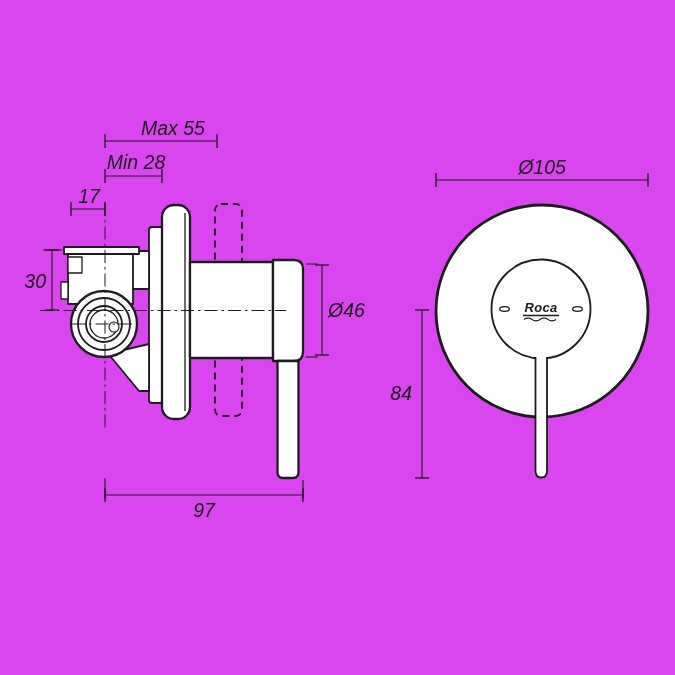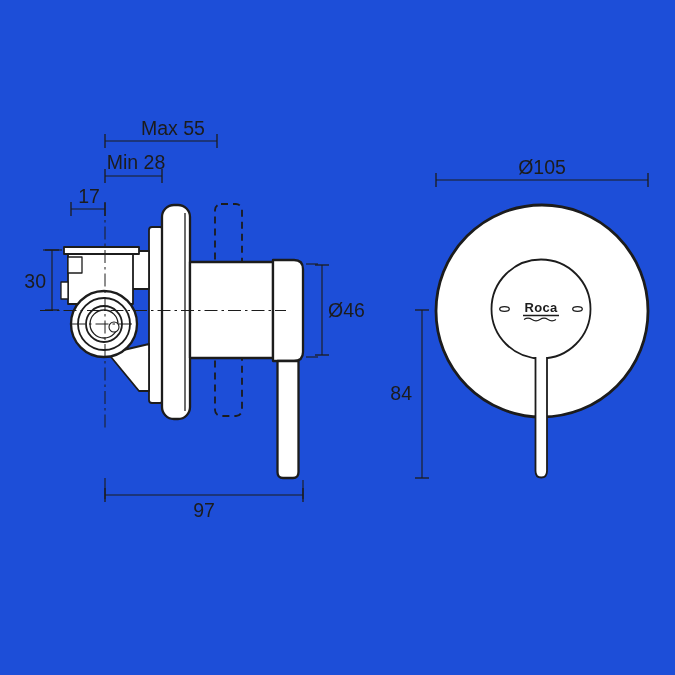--- a/index.html
+++ b/index.html
@@ -7,21 +7,22 @@
     padding: 0;
     background: #ffffff;
     width: 675px;
     height: 675px;
     overflow: hidden;
   }
   .canvas {
     position: relative;
     width: 675px;
     height: 675px;
-    background: #1d4ed8;
+    background: #d946ef;
+    font-style: italic;
   }
   svg { display: block; }
 
   
   .ln   { stroke: #1c1c1c; fill: none; stroke-linecap: butt; stroke-linejoin: round; }
   .w3   { stroke-width: 2.8; }
   .w25  { stroke-width: 2.3; }
   .w2   { stroke-width: 1.8; }
   .w15  { stroke-width: 1.3; }
   .thin { stroke-width: 1.1; }

